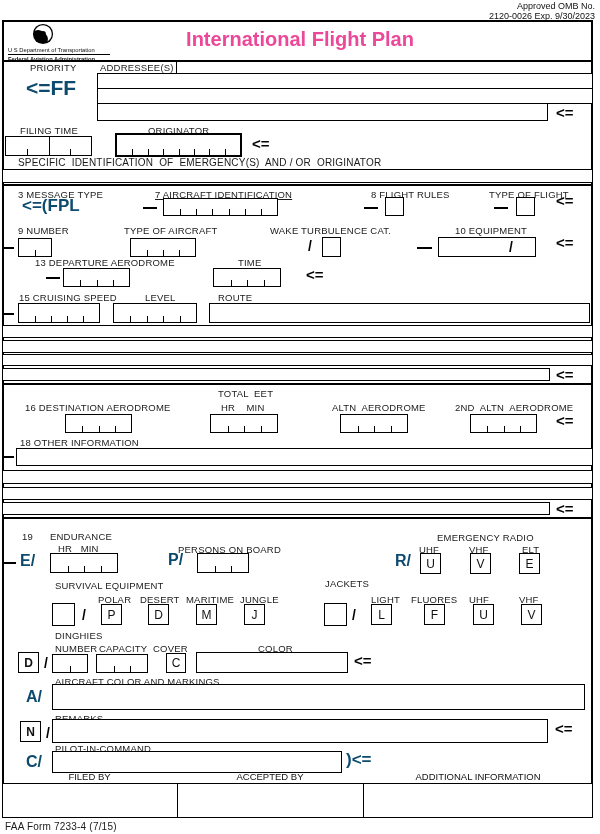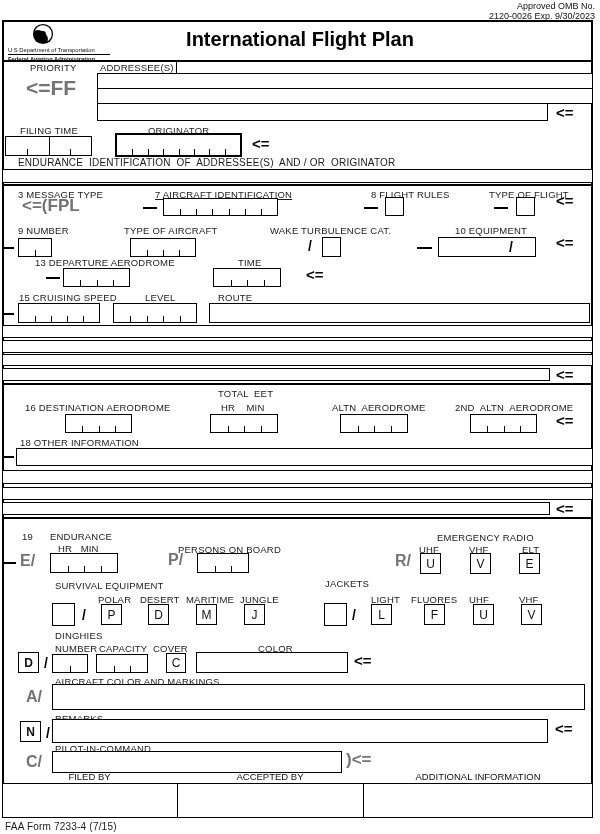--- a/index.html
+++ b/index.html
@@ -13,23 +13,23 @@
   .segbox.thick{border-width:2px;}
   .cell{flex:1;position:relative;}
   .cell:not(:last-child)::after{content:"";position:absolute;right:-1px;bottom:0;height:6px;border-right:1.2px solid #000;}
   .segbox.mid2 .cell:nth-child(2)::after{height:100%;}
   .dash{position:absolute;border-top:2px solid #000;width:12px;}
   .hl{position:absolute;border-top:1px solid #000;}
   .hl2{position:absolute;border-top:2px solid #000;}
   .vl{position:absolute;border-left:1px solid #000;}
   .lbx{position:absolute;border:1.4px solid #000;display:flex;align-items:center;justify-content:center;
        font-size:12px;background:#fff;box-sizing:border-box;}
-  .pfx{position:absolute;font-weight:bold;font-size:16px;white-space:nowrap;color:#737373;}
+  .pfx{position:absolute;font-weight:bold;font-size:16px;white-space:nowrap;color:#0c4a6e;}
   .slash{position:absolute;font-weight:bold;font-size:14px;color:#000;}
-  .title{position:absolute;left:0;right:0;text-align:center;font-weight:bold;font-size:20px;color:#000000;}
+  .title{position:absolute;left:0;right:0;text-align:center;font-weight:bold;font-size:20px;color:#ec4899;}
   .omb{position:absolute;right:5px;font-size:9px;text-align:right;white-space:nowrap;}
   .tiny{position:absolute;font-size:5.8px;white-space:nowrap;}
   .bcl{position:absolute;font-size:9.5px;text-align:center;white-space:nowrap;}
 </style>
 </head>
 <body>
 
 <div id="page">
 
   <div class="omb" style="top:1px;">Approved OMB No.</div>
@@ -72,21 +72,21 @@
       <div class="cell"></div>
       <div class="cell"></div>
       <div class="cell"></div>
       <div class="cell"></div>
       <div class="cell"></div>
       <div class="cell"></div>
       <div class="cell"></div>
     </div>
   <div class="ar" style="left:252px;top:135px;">&lt;=</div>
 
-  <div class="lb" style="left:18px;top:157px;font-size:10px;">ENDURANCE  IDENTIFICATION  OF  ADDRESSEE(S)  AND / OR  ORIGINATOR</div>
+  <div class="lb" style="left:18px;top:157px;font-size:10px;">SPECIFIC  IDENTIFICATION  OF  EMERGENCY(S)  AND / OR  ORIGINATOR</div>
   <div class="bx" style="left:2px;top:169px;width:591px;height:14px;border-width:1px;"></div>
   <div class="hl2" style="left:2px;top:184px;width:591px;"></div>
 
   <div class="lb" style="left:18px;top:189px;">3 MESSAGE TYPE</div>
   <div class="lb" style="left:155px;top:189px;text-decoration:underline;">7 AIRCRAFT IDENTIFICATION</div>
   <div class="lb" style="left:371px;top:189px;">8 FLIGHT RULES</div>
   <div class="lb" style="left:489px;top:189px;">TYPE OF FLIGHT</div>
   <div class="pfx" style="left:22px;top:196px;font-size:17px;">&lt;=(FPL</div>
   <div class="dash" style="left:143px;top:207px;width:14px;"></div>
   <div class="segbox" style="left:163px;top:198px;width:115px;height:18px;">

